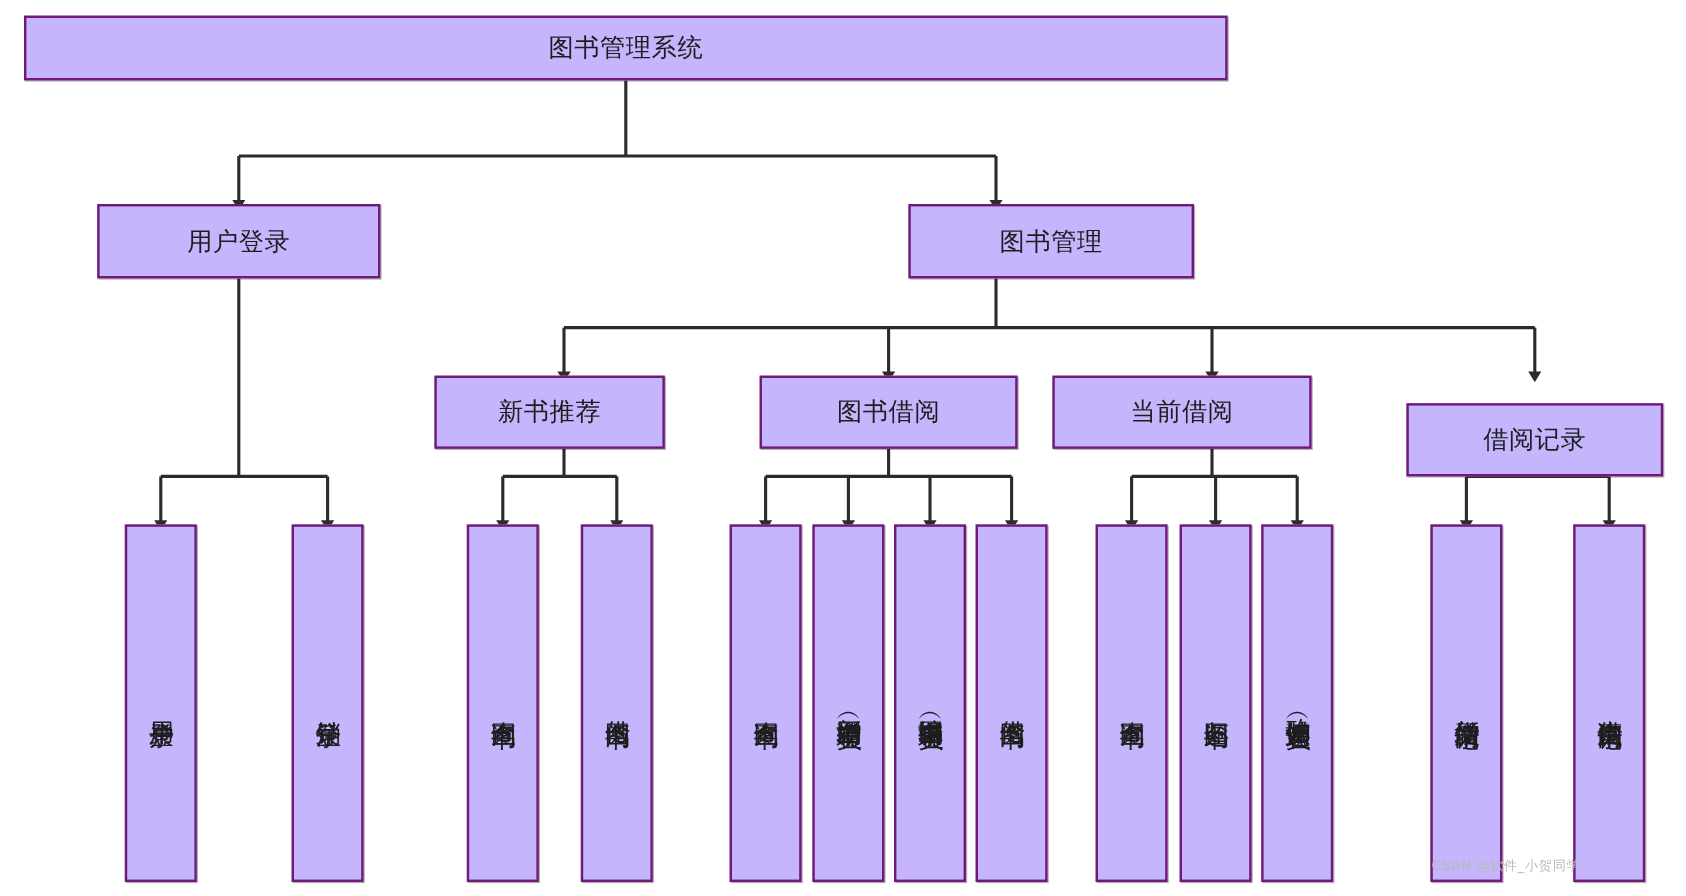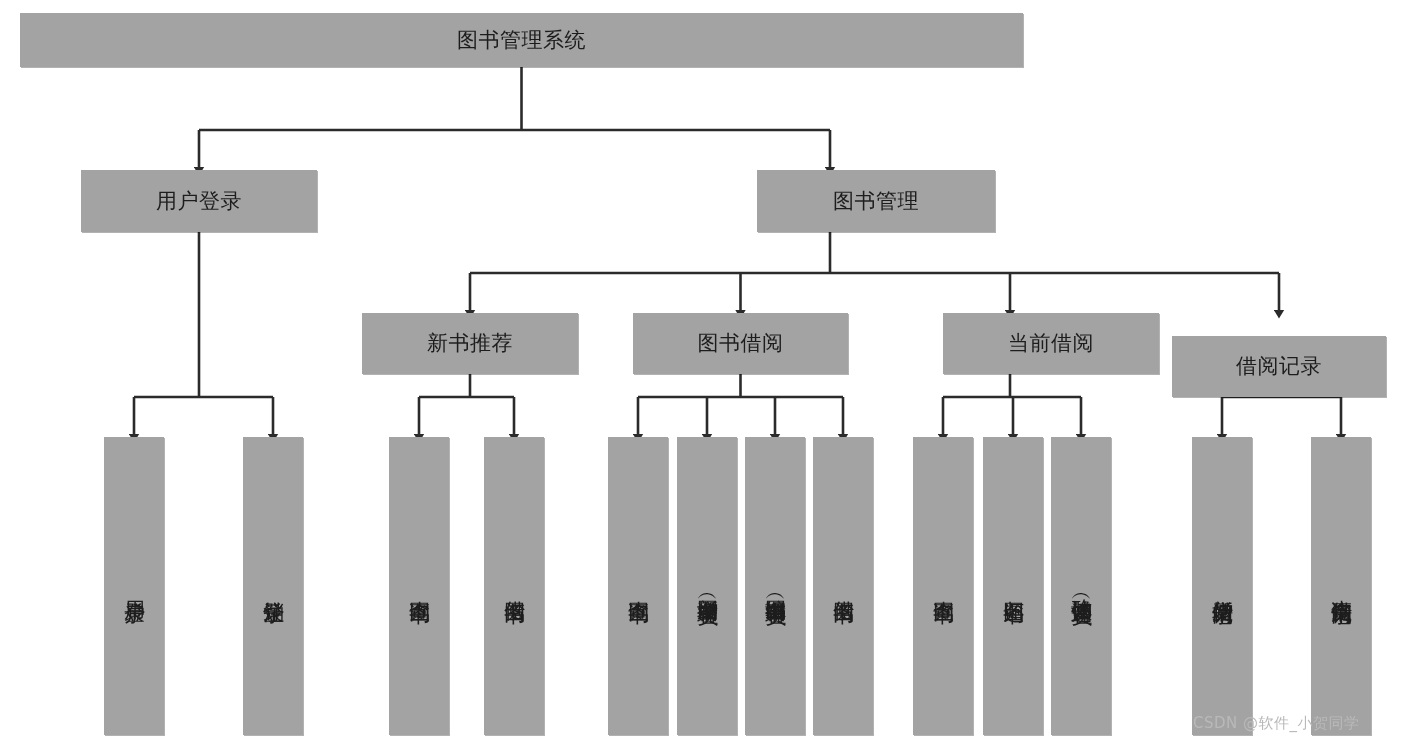--- a/index.html
+++ b/index.html
@@ -21,22 +21,22 @@
     position: absolute;
     left: 0;
     top: 0;
     width: 1405px;
     height: 747px;
     pointer-events: none;
   }
   .node {
     position: absolute;
     box-sizing: border-box;
-    background: #a3a3a3;
-    border: 2px solid #a3a3a3;
+    background: #c4b5fd;
+    border: 2px solid #701a75;
     box-shadow: 1px 1px 0 0 rgba(0,0,0,0.30);
     display: flex;
     align-items: center;
     justify-content: center;
     color: #1d1d1d;
     font-family: "DejaVu Sans", "Liberation Sans", sans-serif;
   }
   .node.horiz {
     font-size: 21px;
     line-height: 1.15;
@@ -55,21 +55,21 @@
   .node.vert .vtext {
     writing-mode: vertical-rl;
     text-orientation: upright;
     white-space: normal;
     text-align: center;
     max-height: 100%;
   }
   .watermark {
     position: absolute;
     font-family: "DejaVu Sans", "Liberation Sans", sans-serif;
-    font-size: 15px;
+    font-size: 11px;
     color: #b9b9b9;
     white-space: nowrap;
     letter-spacing: 0.5px;
   }
 </style>
 </head>
 <body>
 
 <div id="canvas">
 
@@ -119,27 +119,27 @@
   <div id="node-layer">
       <div class="node horiz" style="left: 20px; top: 13px; width: 1003px; height: 54px;">
         <span class="htext">图书管理系统</span>
       </div>
       <div class="node horiz" style="left: 81px; top: 170px; width: 236px; height: 62px;">
         <span class="htext">用户登录</span>
       </div>
       <div class="node horiz" style="left: 711px; top: 170px; width: 238px; height: 62px; margin-left: 46px;">
         <span class="htext">图书管理</span>
       </div>
-      <div class="node horiz" style="left: 362px; top: 313px; width: 216px; height: 61px;">
+      <div class="node horiz" style="left: 362px; top: 313px; width: 192px; height: 61px;">
         <span class="htext">新书推荐</span>
       </div>
       <div class="node horiz" style="left: 633px; top: 313px; width: 215px; height: 61px; align-items: center;">
         <span class="htext">图书借阅</span>
       </div>
-      <div class="node horiz" style="left: 943px; top: 313px; width: 216px; height: 61px; align-items: center;">
+      <div class="node horiz" style="left: 877px; top: 313px; width: 216px; height: 61px; align-items: center;">
         <span class="htext">当前借阅</span>
       </div>
       <div class="node horiz" style="left: 1172px; top: 313px; width: 214px; height: 61px; margin-top: 23px;">
         <span class="htext">借阅记录</span>
       </div>
       <div class="node vert" style="left: 104px; top: 437px; width: 60px; height: 298px;">
         <span class="vtext">用户登录</span>
       </div>
       <div class="node vert" style="left: 243px; top: 437px; width: 60px; height: 298px;">
         <span class="vtext">注销登录</span>

